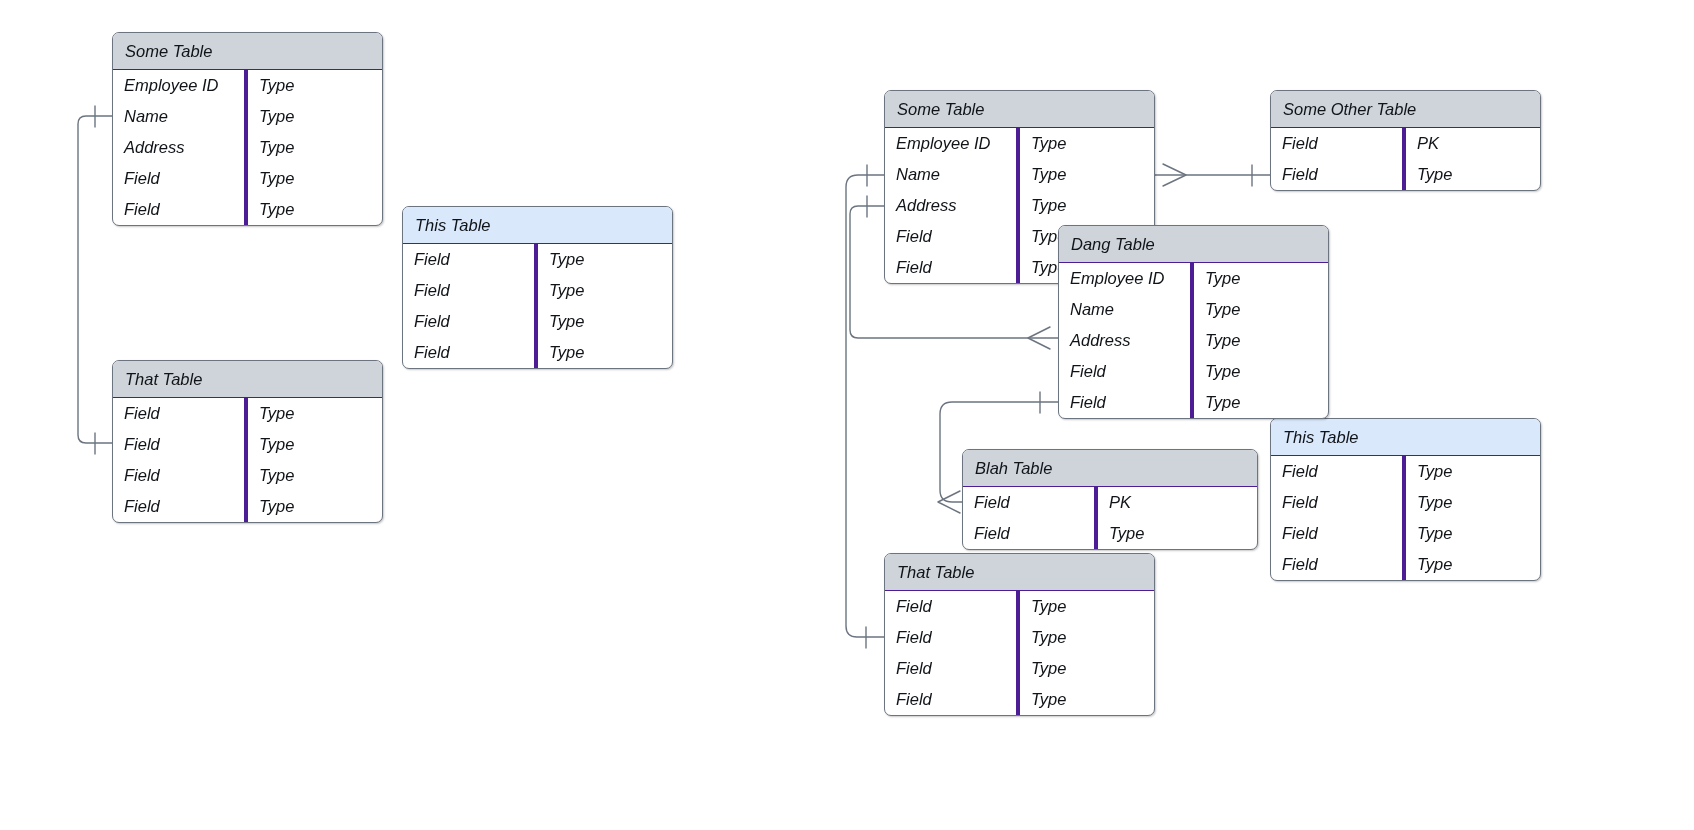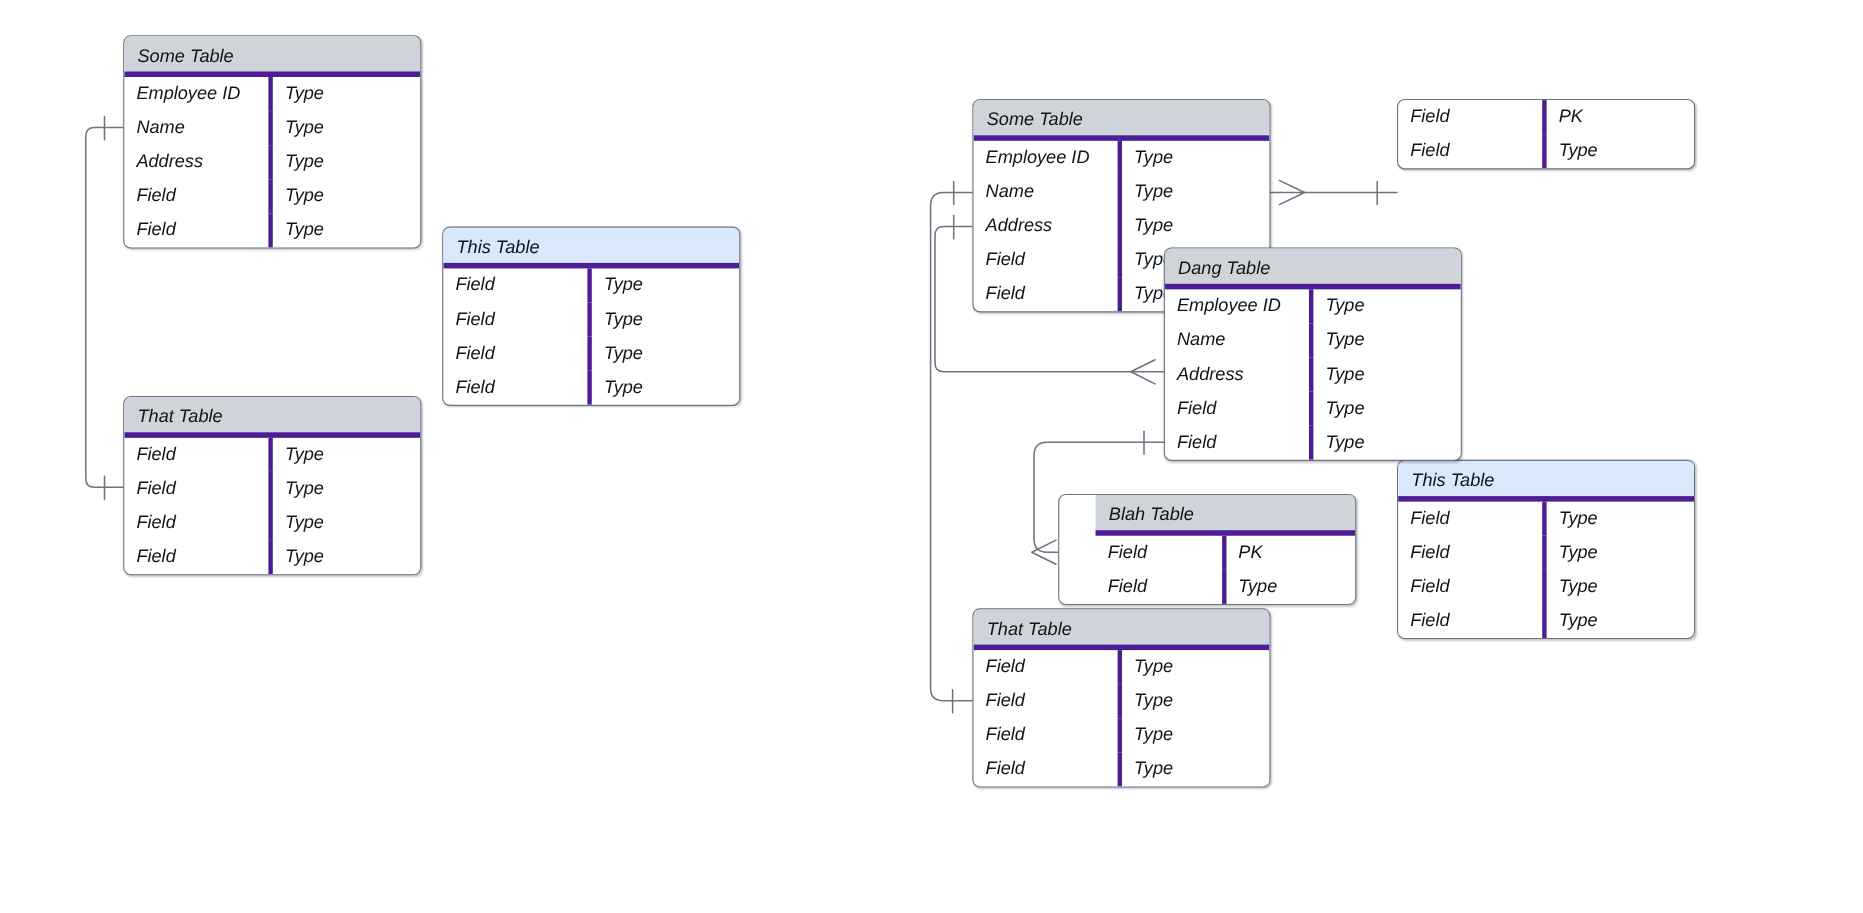--- a/index.html
+++ b/index.html
@@ -36,21 +36,21 @@
     overflow: hidden;
   }
   .entity-title {
     box-sizing: border-box;
     height: 37px;
     line-height: 37px;
     padding-left: 12px;
     font-style: italic;
     font-size: 16.5px;
     color: #101418;
-    border-bottom: 5px solid #4c1d95;
+    border-bottom: 1px solid #4c1d95;
     white-space: nowrap;
     overflow: hidden;
   }
   .hdr-gray  { background: #ced4da; }
   .hdr-blue  { background: #dae8fc; }
   .entity-rows {
     display: block;
   }
   .erow {
     display: flex;
@@ -203,20 +203,21 @@
           <div class="ecell name-col" style="width: 135px;">Field</div>
           <div class="ecell type-col" style="width: 134px;">Type</div>
         </div>
         <div class="erow">
           <div class="ecell name-col" style="width: 135px;">Field</div>
           <div class="ecell type-col" style="width: 134px;">Type</div>
         </div>
       </div>
     </div>
   <div class="entity z1" style="left: 1270px; top: 90px; width: 271px;">
+      <div class="entity-title hdr-gray">Some Other Table</div>
       <div class="entity-rows">
         <div class="erow">
           <div class="ecell name-col" style="width: 135px;">Field</div>
           <div class="ecell type-col" style="width: 134px;">PK</div>
         </div>
         <div class="erow">
           <div class="ecell name-col" style="width: 135px;">Field</div>
           <div class="ecell type-col" style="width: 134px;">Type</div>
         </div>
       </div>
@@ -260,21 +261,21 @@
         <div class="erow">
           <div class="ecell name-col" style="width: 135px;">Field</div>
           <div class="ecell type-col" style="width: 134px;">Type</div>
         </div>
         <div class="erow">
           <div class="ecell name-col" style="width: 135px;">Field</div>
           <div class="ecell type-col" style="width: 134px;">Type</div>
         </div>
       </div>
     </div>
-  <div class="entity z3" style="left: 962px; top: 449px; width: 271px; padding-left: 33px;">
+  <div class="entity z3" style="left: 962px; top: 449px; width: 296px;">
       <div class="entity-title hdr-gray">Blah Table</div>
       <div class="entity-rows">
         <div class="erow">
           <div class="ecell name-col" style="width: 135px;">Field</div>
           <div class="ecell type-col" style="width: 134px;">PK</div>
         </div>
         <div class="erow">
           <div class="ecell name-col" style="width: 135px;">Field</div>
           <div class="ecell type-col" style="width: 134px;">Type</div>
         </div>

